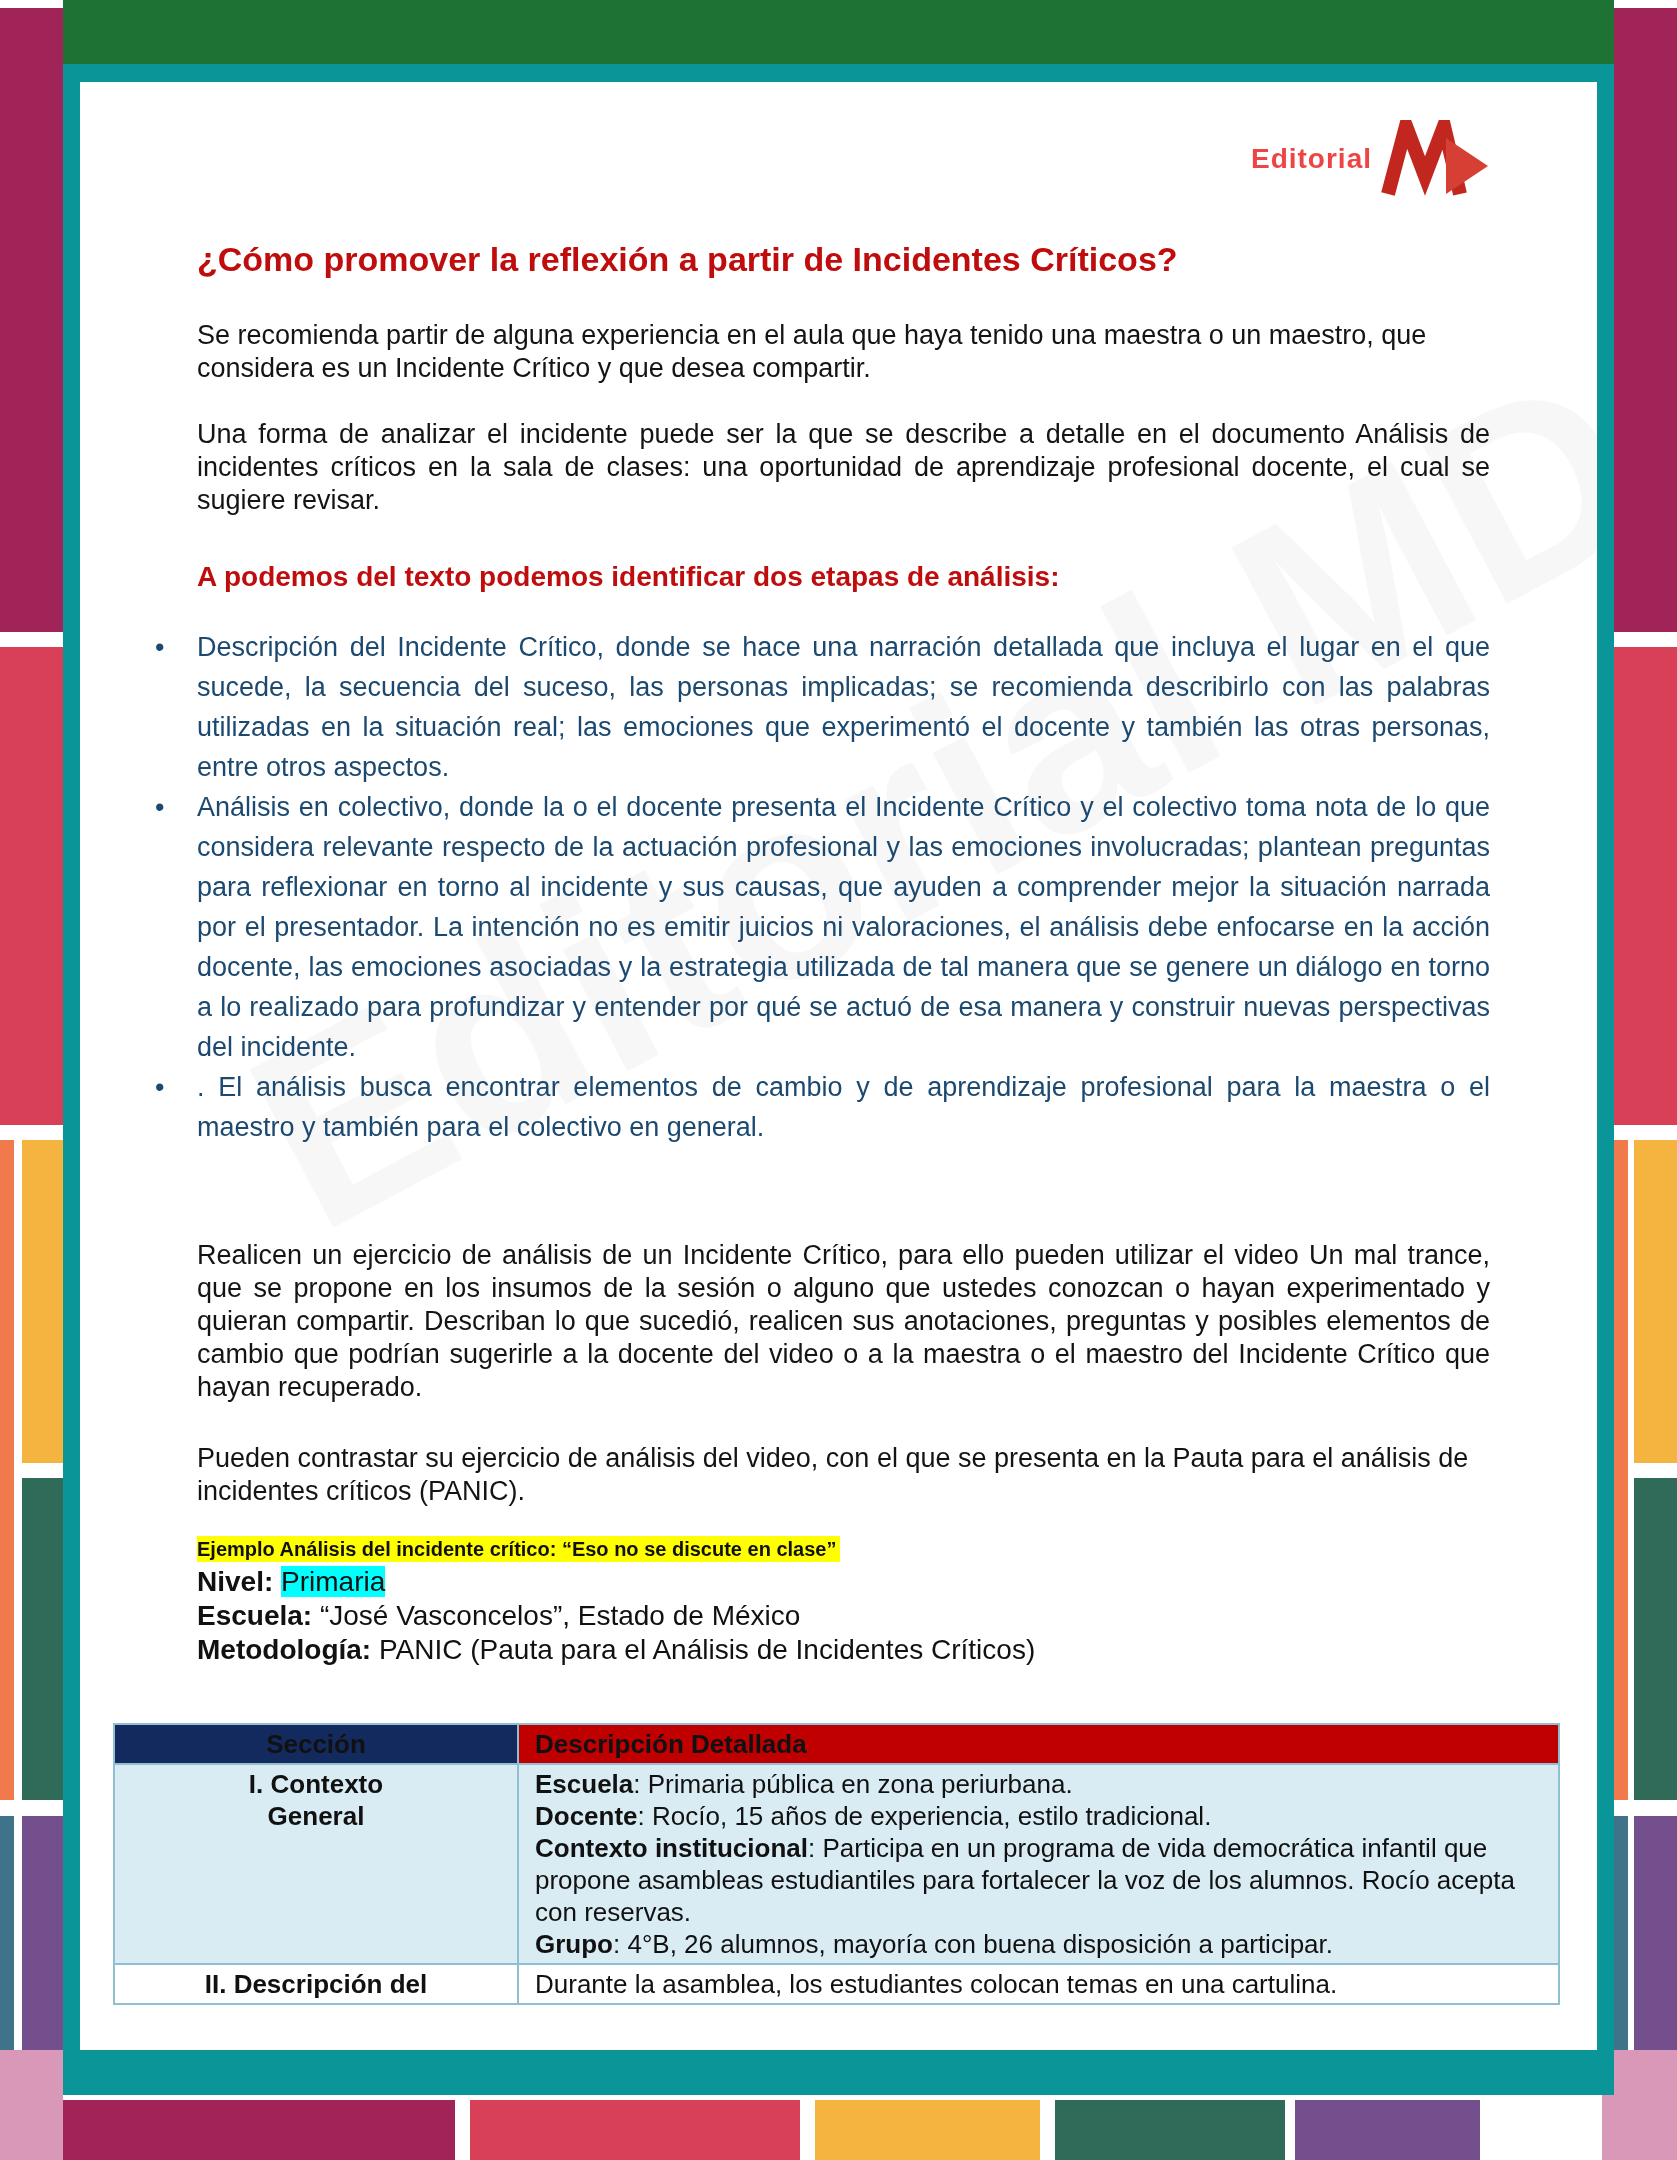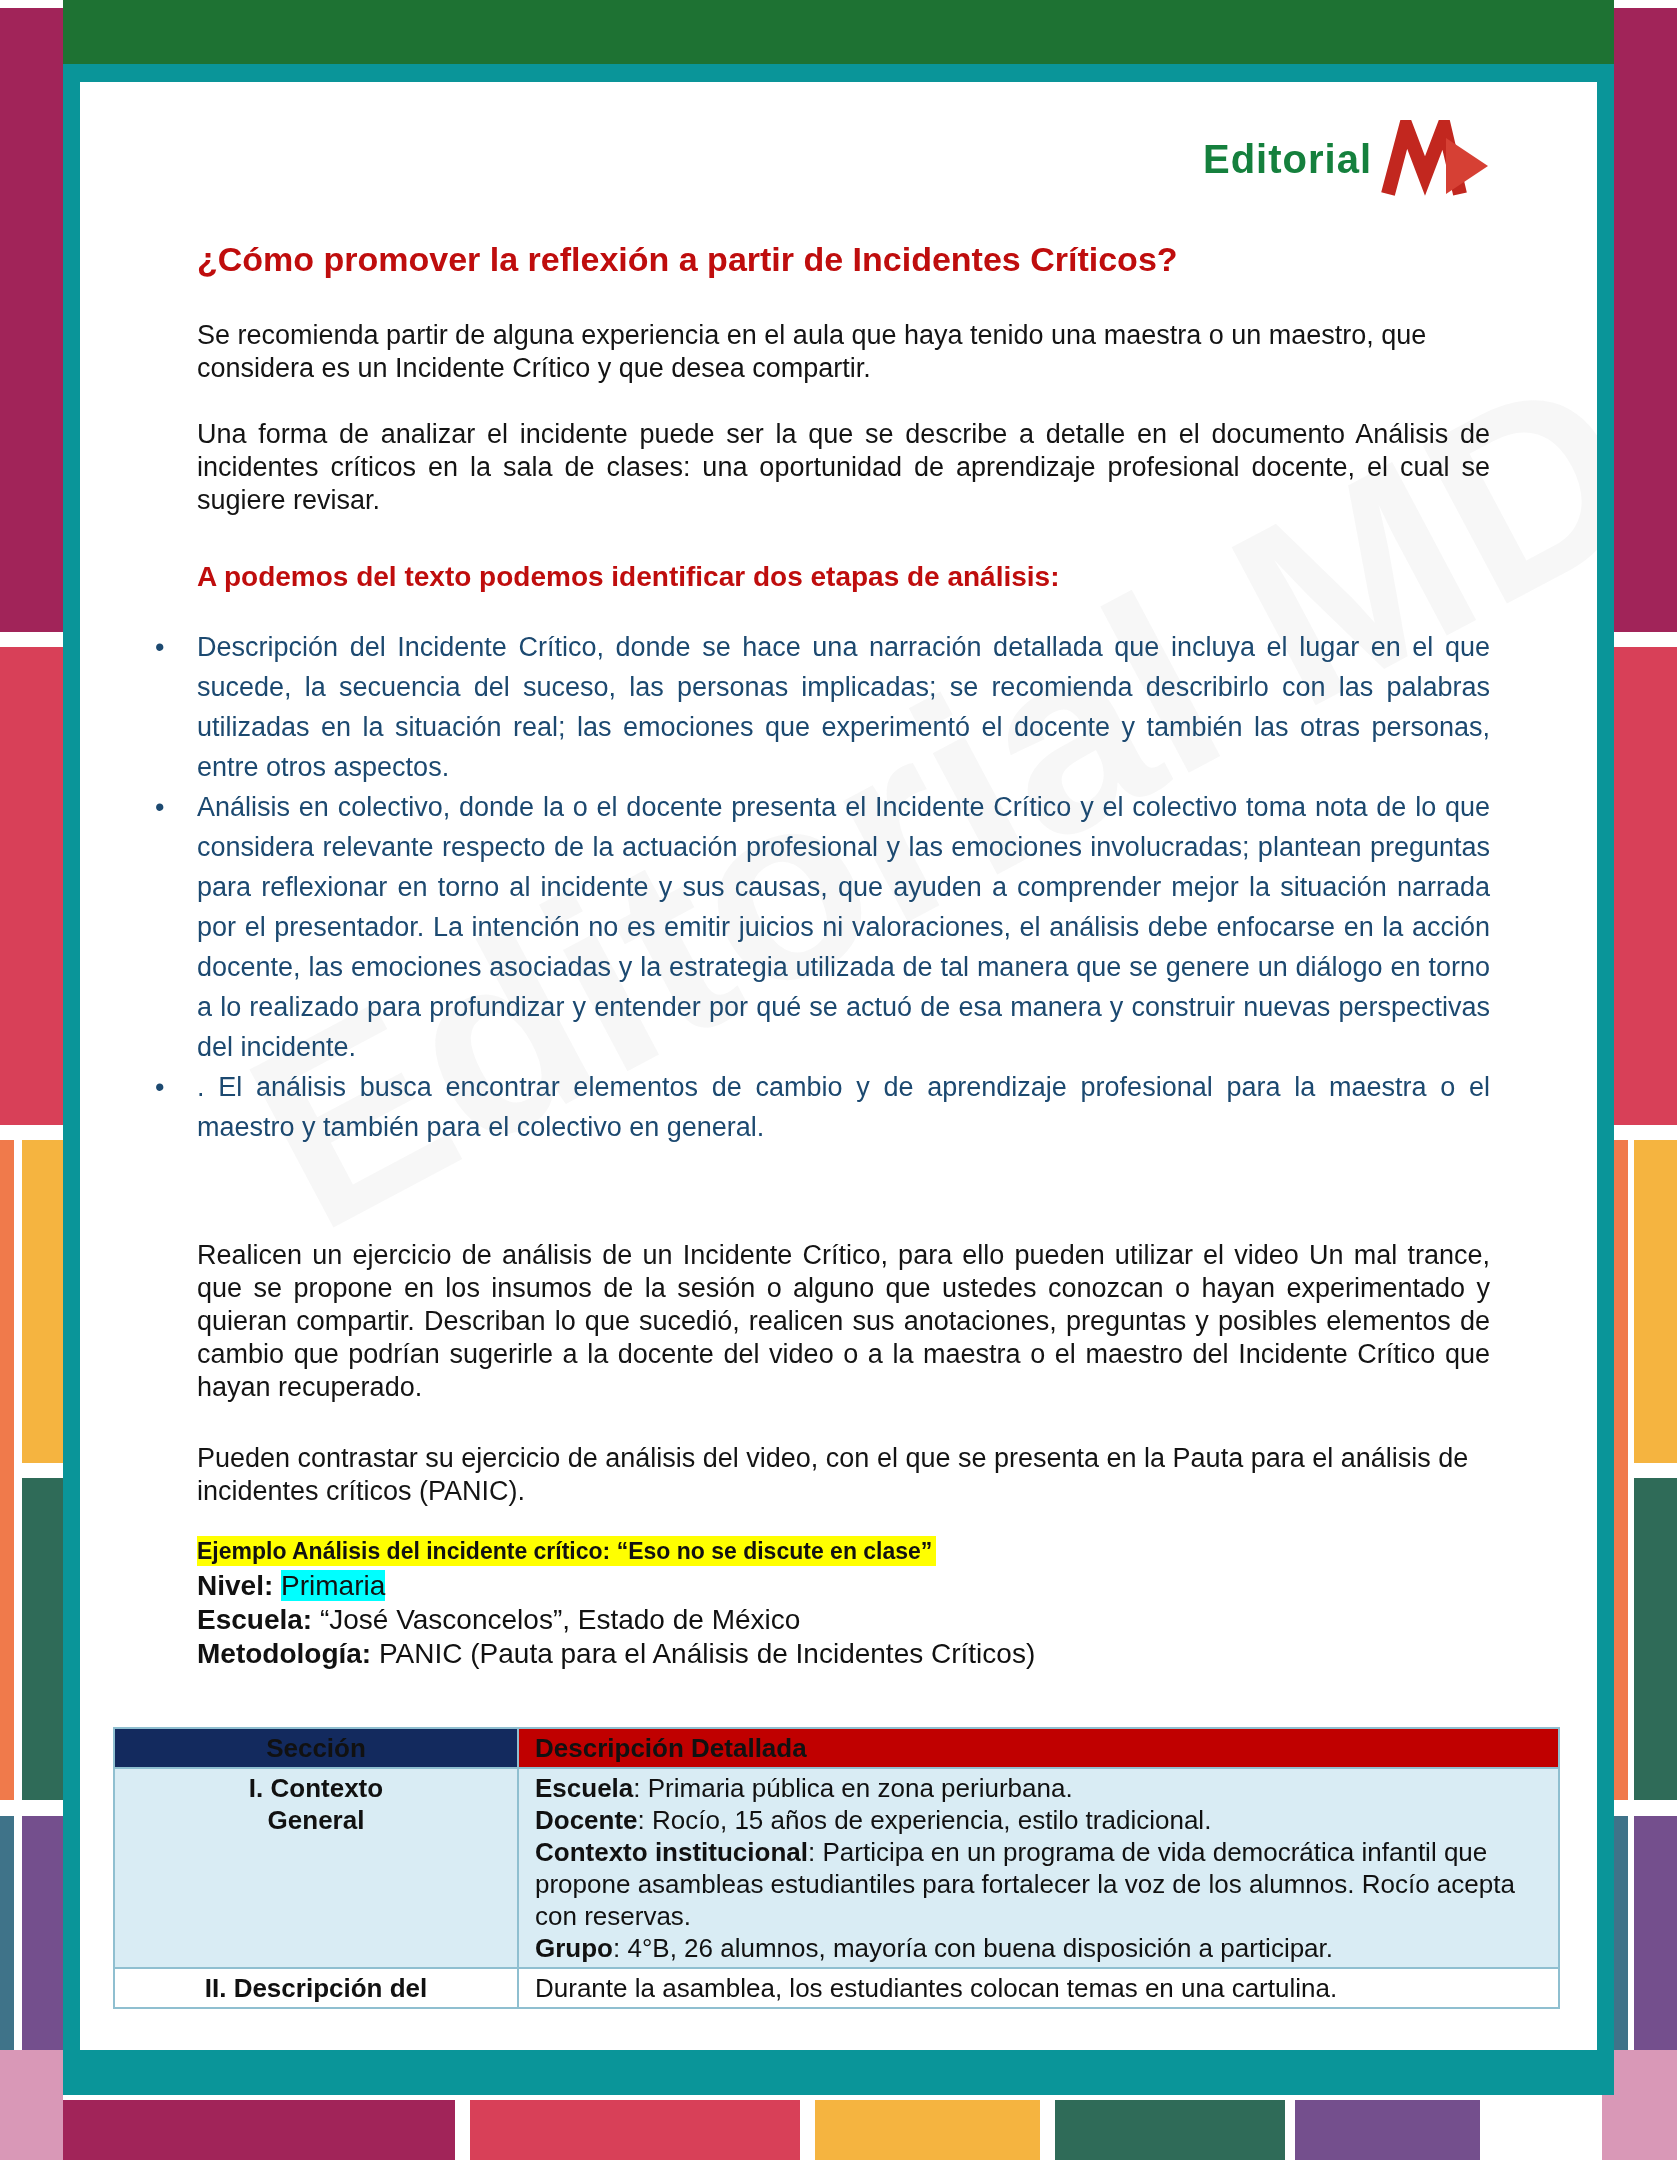--- a/index.html
+++ b/index.html
@@ -40,21 +40,21 @@
     position:absolute;left:120px;top:620px;width:1300px;
     font-size:260px;font-weight:bold;color:rgba(60,60,60,0.045);
     transform:rotate(-28deg);pointer-events:none;white-space:nowrap;
   }
 
   .content{position:relative;padding:0 107px 0 117px;}
 
   
   .logo-row{margin-top:20px;height:96px;text-align:right;}
   .logo{display:inline-flex;align-items:center;gap:8px;margin-top:18px;}
-  .logo-editorial{font-size:40px;font-weight:bold;color:#15803d;letter-spacing:1px;}
+  .logo-editorial{font-size:28px;font-weight:bold;color:#ef4444;letter-spacing:1px;}
   .logo-md svg{display:block;}
 
   .title{margin-top:42px;font-size:34px;font-weight:bold;color:#BF0D0D;}
 
   .para{font-size:27px;line-height:33px;color:#141414;margin:0;}
   .p1{margin-top:40px;}
   .p2{margin-top:33px;text-align:justify;}
   .p3{margin-top:92px;text-align:justify;}
   .p4{margin-top:38px;}
 
@@ -62,21 +62,21 @@
 
   .bullets{margin:34px 0 0 0;padding:0;list-style:none;}
   .bullets li{
     position:relative;font-size:27px;line-height:40px;color:#1C4970;
     text-align:justify;margin:0;padding-left:0;
   }
   .bullets li .dot{
     position:absolute;left:-42px;top:0;color:#1C4970;font-size:27px;
   }
 
-  .hl-heading{margin-top:30px;font-size:23px;font-weight:bold;color:#111;}
+  .hl-heading{margin-top:30px;font-size:20px;font-weight:bold;color:#111;}
   .hl-heading .yellow{background:#FFFF00;padding:2px 4px 2px 0;}
 
   .meta{margin-top:4px;}
   .meta-line{font-size:28px;line-height:34px;color:#111;}
   .meta-line .lbl{font-weight:bold;}
   .meta-line .cyan{background:#00FFFF;}
 
   
   .table-wrap{margin-top:56px;margin-left:-84px;width:1447px;}
   table.ic{border-collapse:collapse;width:1447px;table-layout:fixed;}

